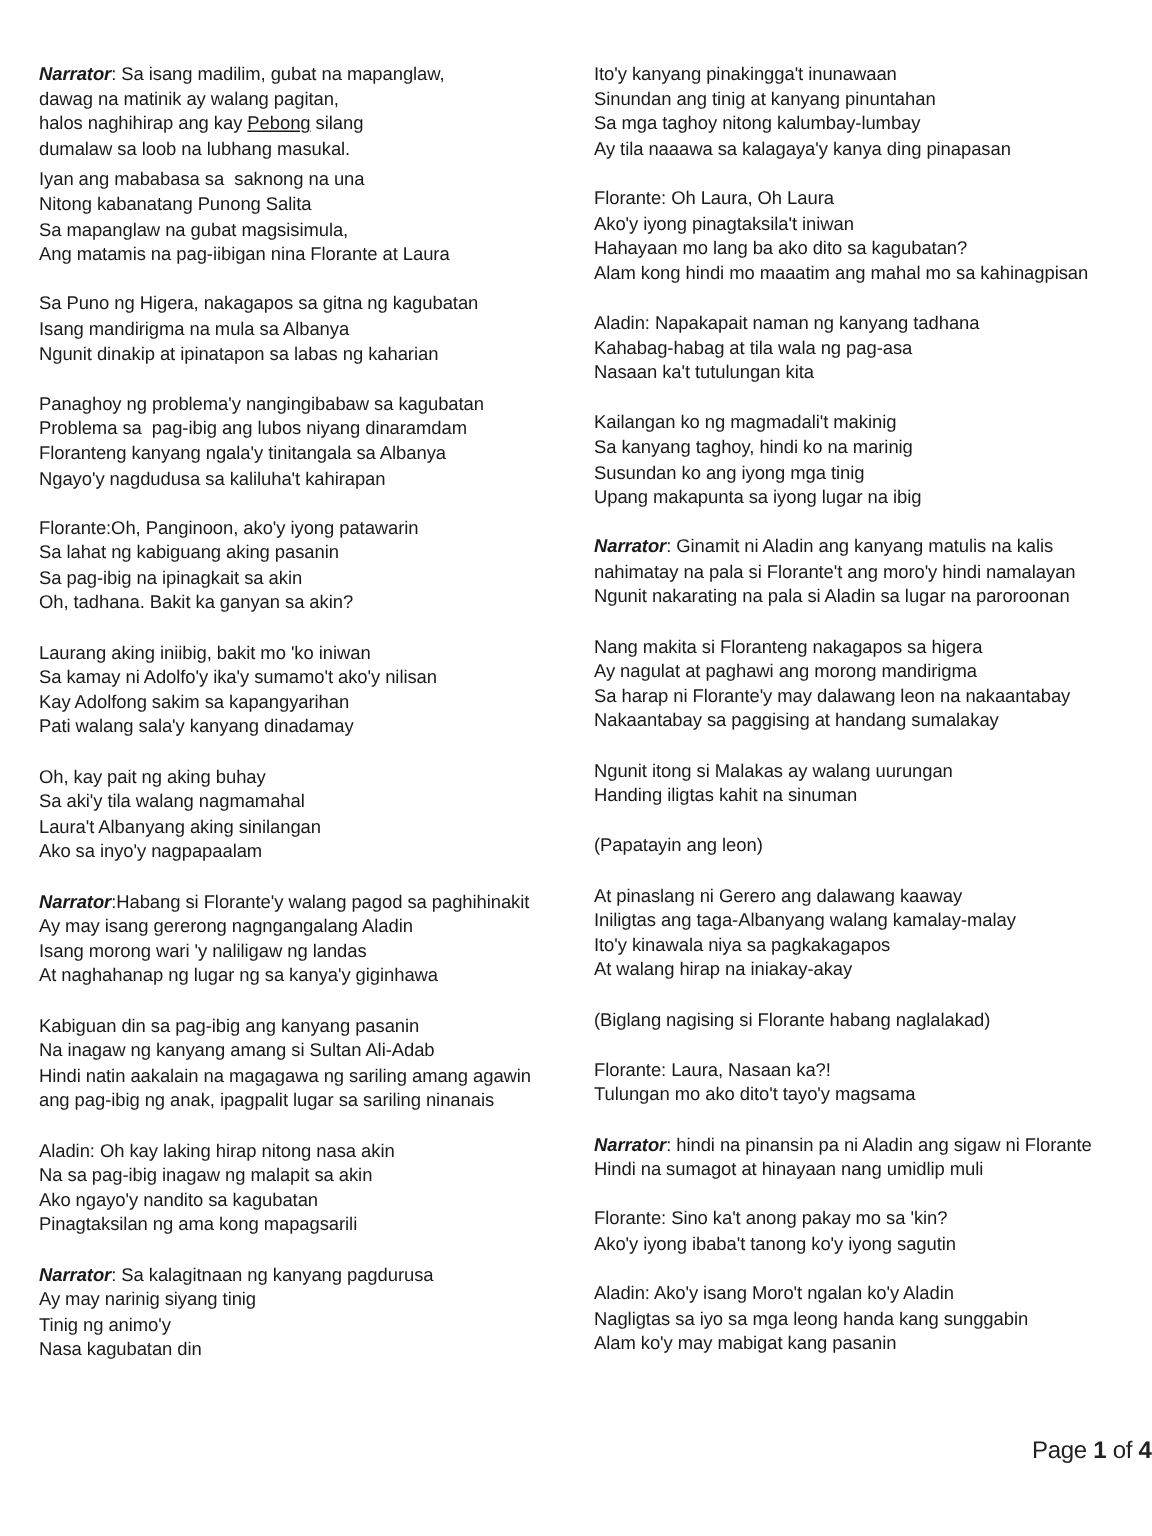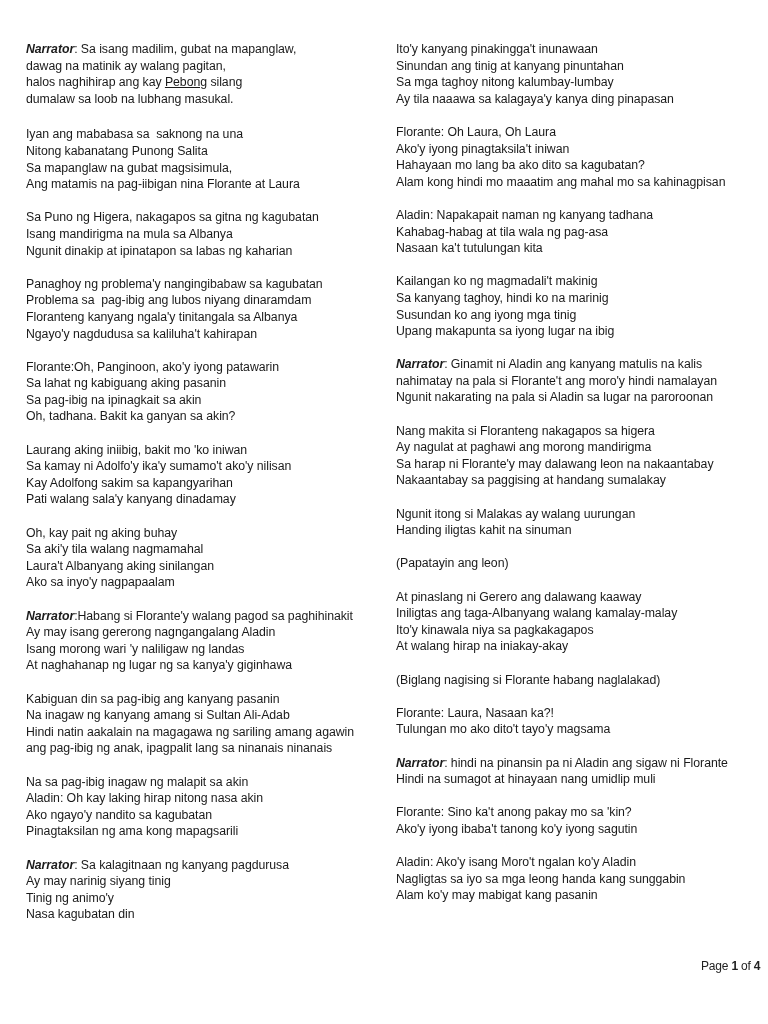--- a/index.html
+++ b/index.html
@@ -14,32 +14,31 @@
     .column {
       position: absolute;
       top: 41px;
       font-size: 12.3px;
       line-height: 16.6px;
       letter-spacing: -0.05px;
     }
     #col-left { left: 26px; width: 355px; }
     #col-right { left: 396px; width: 370px; }
     .stanza { margin: 0 0 16.6px 0; }
-    .stanza.tight { margin-bottom: 19px; }
+    .stanza.tight { margin-bottom: 4px; }
     .line { display: block; white-space: pre; }
     .speaker { font-weight: bold; font-style: italic; }
     .u { text-decoration: underline; }
     .footer {
       position: absolute;
       left: 688px; top: 959px;
       font-family: "Liberation Sans", sans-serif;
-      font-size: 12px;
+      font-size: 16px;
       color: #222;
       letter-spacing: -0.2px;
-      margin-left: 13px;
     }
     .footer b { font-weight: bold; }
   </style>
 </head>
 <body>
 
 <div id="col-left" class="column">
     <div class="stanza tight">
       <span class="line"><span class="speaker">Narrator</span><span>: Sa isang madilim, gubat na mapanglaw,</span></span>
       <span class="line"><span>dawag na matinik ay walang pagitan,</span></span>
@@ -84,25 +83,25 @@
     <div class="stanza">
       <span class="line"><span class="speaker">Narrator</span><span>:Habang si Florante'y walang pagod sa paghihinakit</span></span>
       <span class="line"><span>Ay may isang gererong nagngangalang Aladin</span></span>
       <span class="line"><span>Isang morong wari 'y naliligaw ng landas</span></span>
       <span class="line"><span>At naghahanap ng lugar ng sa kanya'y giginhawa</span></span>
     </div>
     <div class="stanza">
       <span class="line"><span>Kabiguan din sa pag-ibig ang kanyang pasanin</span></span>
       <span class="line"><span>Na inagaw ng kanyang amang si Sultan Ali-Adab</span></span>
       <span class="line"><span>Hindi natin aakalain na magagawa ng sariling amang agawin</span></span>
-      <span class="line"><span>ang pag-ibig ng anak, ipagpalit lang sa ninanais ninanais</span></span>
+      <span class="line"><span>ang pag-ibig ng anak, ipagpalit lugar sa sariling ninanais</span></span>
     </div>
     <div class="stanza">
+      <span class="line"><span>Aladin: Oh kay laking hirap nitong nasa akin</span></span>
       <span class="line"><span>Na sa pag-ibig inagaw ng malapit sa akin</span></span>
-      <span class="line"><span>Aladin: Oh kay laking hirap nitong nasa akin</span></span>
       <span class="line"><span>Ako ngayo'y nandito sa kagubatan</span></span>
       <span class="line"><span>Pinagtaksilan ng ama kong mapagsarili</span></span>
     </div>
     <div class="stanza">
       <span class="line"><span class="speaker">Narrator</span><span>: Sa kalagitnaan ng kanyang pagdurusa</span></span>
       <span class="line"><span>Ay may narinig siyang tinig</span></span>
       <span class="line"><span>Tinig ng animo'y</span></span>
       <span class="line"><span>Nasa kagubatan din</span></span>
     </div>
   </div>

